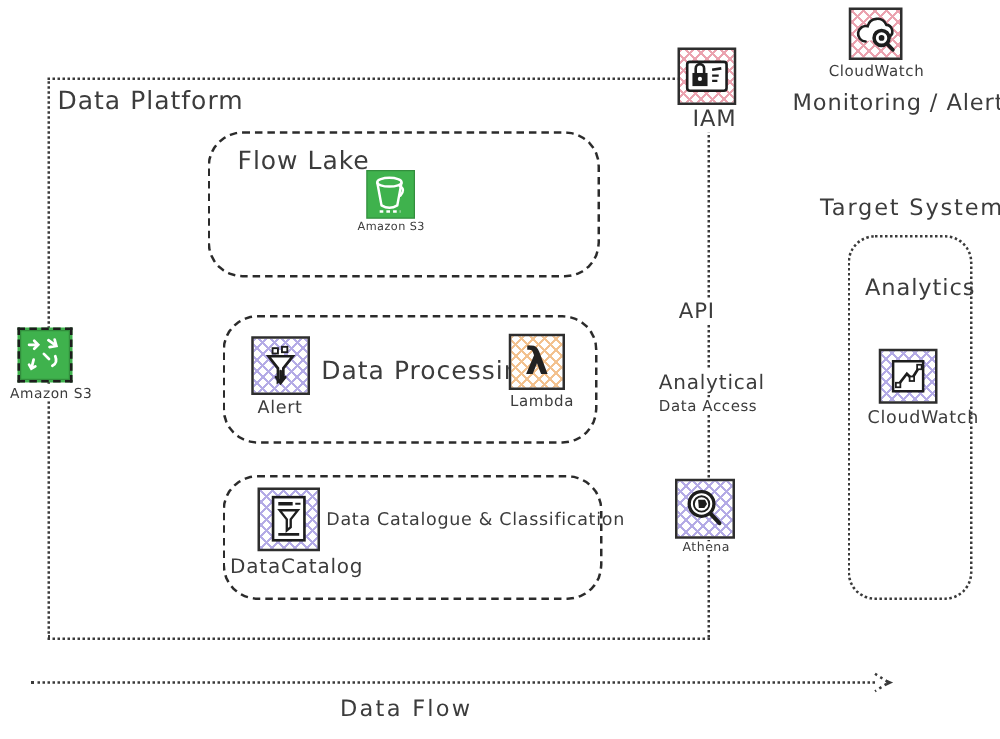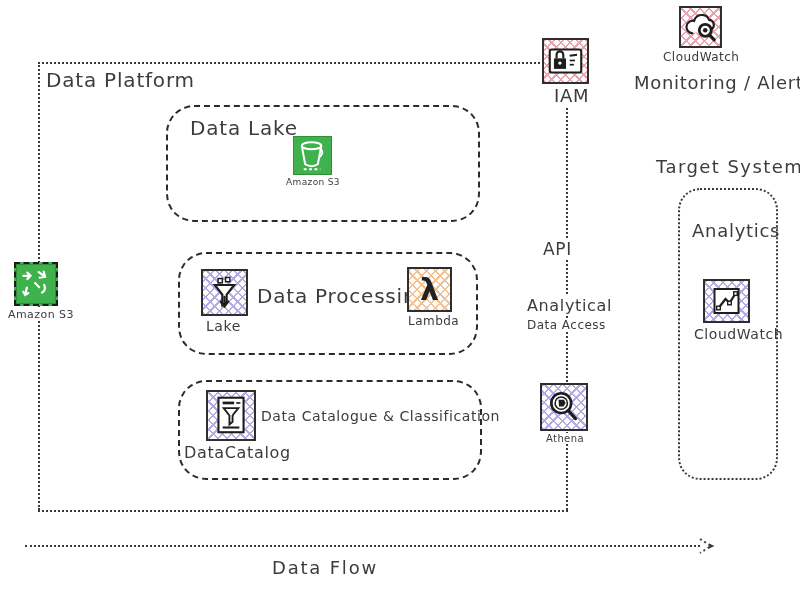--- a/index.html
+++ b/index.html
@@ -36,41 +36,41 @@
 
 <div class="canvas">
 
   <div class="dot-h" style="left:38px;top:62px;width:506px;"></div>
   <div class="dot-v" style="left:38px;top:62px;height:448px;"></div>
   <div class="dot-v" style="left:566px;top:100px;height:410px;"></div>
   <div class="dot-h" style="left:38px;top:510px;width:530px;"></div>
   <div class="lbl" style="left:46px;top:68px;font-size:20px;">Data Platform</div>
 
   <div class="dash-box" style="left:166px;top:105px;width:314px;height:117px;"></div>
-  <div class="lbl" style="left:190px;top:116px;font-size:20px;">Data Lake</div>
+  <div class="lbl" style="left:190px;top:116px;font-size:20px;">Flow Lake</div>
   <div class="green-box" style="left:293px;top:136px;width:39px;height:39px;">
     <svg viewBox="0 0 40 40">
       <ellipse cx="19" cy="10" rx="10" ry="3.6" fill="none" stroke="#fff" stroke-width="2"></ellipse>
       <path d="M9 10 L12.5 29 Q19 33 25.5 29 L29 10" fill="none" stroke="#fff" stroke-width="2"></path>
       <path d="M27.5 13 q5 3 .5 8" fill="none" stroke="#fff" stroke-width="2" stroke-linecap="round"></path>
       <path d="M11 34 h17" stroke="#fff" stroke-width="2" stroke-dasharray="3 2.5"></path>
     </svg>
   </div>
   <div class="lbl" style="left:283px;top:177px;width:60px;font-size:9px;text-align:center;">Amazon S3</div>
 
   <div class="dash-box" style="left:178px;top:252px;width:300px;height:103px;"></div>
   <div class="icon hatch-purple" style="left:201px;top:269px;width:47px;height:47px;">
     <svg viewBox="0 0 40 40">
       <rect x="14" y="7" width="4" height="4" fill="#fff" stroke="#1d1d1d" stroke-width="1.4"></rect>
       <rect x="21" y="6" width="4" height="4" fill="#fff" stroke="#1d1d1d" stroke-width="1.4"></rect>
       <path d="M11 13 h18 l-7 9 v7 l-4 3 v-10 z" fill="#fff" stroke="#1d1d1d" stroke-width="2"></path>
       <path d="M20 24 v8 m-3.5 -3.5 l3.5 4.5 l3.5 -4.5" fill="none" stroke="#1d1d1d" stroke-width="2" stroke-linecap="round"></path>
     </svg>
   </div>
-  <div class="lbl" style="left:206px;top:318px;font-size:14px;">Lake</div>
+  <div class="lbl" style="left:206px;top:318px;font-size:14px;">Alert</div>
   <div class="lbl" style="left:257px;top:284px;font-size:20px;">Data Processing</div>
   <div class="icon hatch-orange" style="left:407px;top:267px;width:45px;height:45px;">
     <span class="lambda-glyph">λ</span>
   </div>
   <div class="lbl" style="left:408px;top:314px;font-size:12px;">Lambda</div>
 
   <div class="dash-box" style="left:178px;top:380px;width:304px;height:100px;"></div>
   <div class="icon hatch-purple" style="left:206px;top:390px;width:50px;height:51px;">
     <svg viewBox="0 0 44 44">
       <rect x="10" y="5" width="24" height="33" fill="#fff" stroke="#1d1d1d" stroke-width="2"></rect>

